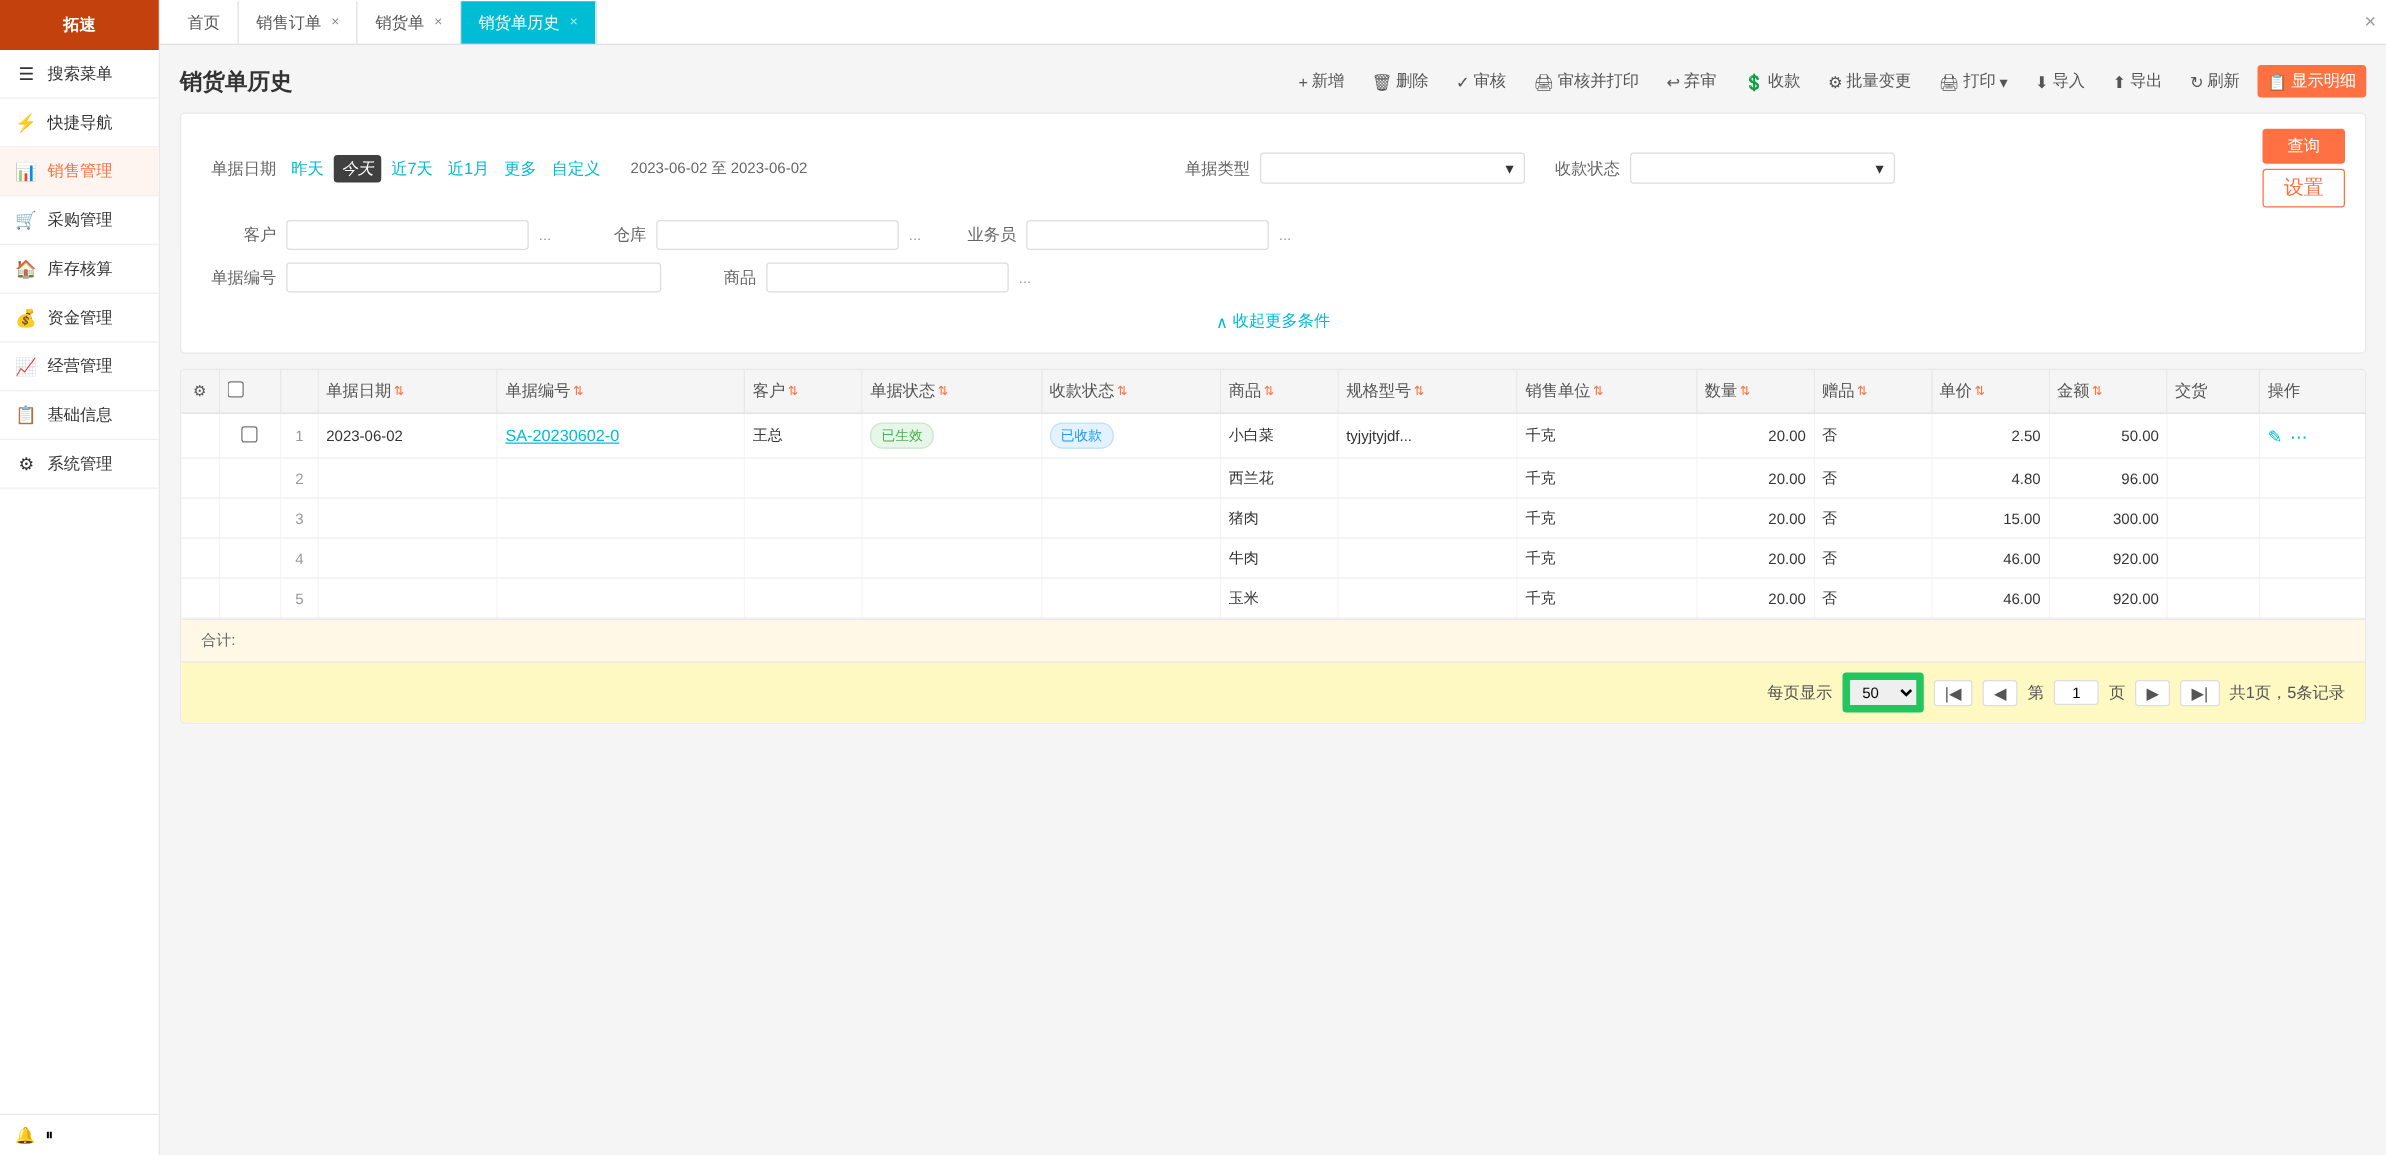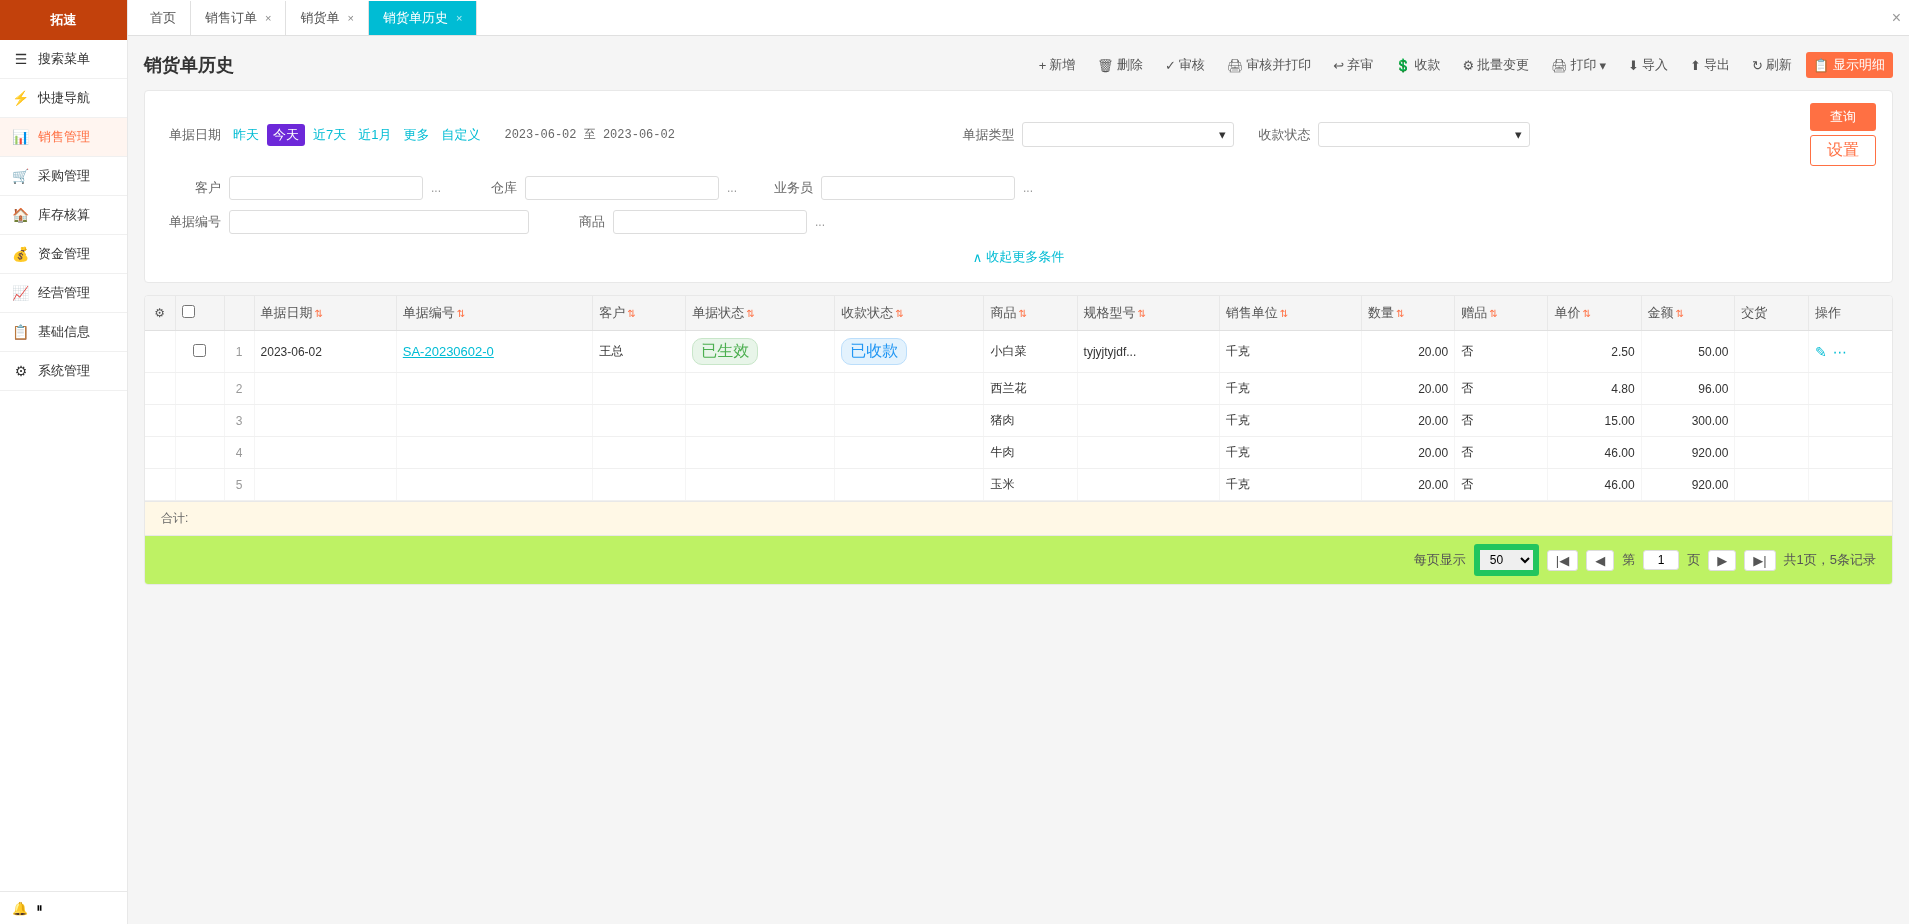--- a/index.html
+++ b/index.html
@@ -183,29 +183,29 @@
       align-items: center;
       gap: 4px;
       font-size: 12px;
     }
     .date-shortcut {
       color: #00bcd4;
       cursor: pointer;
       padding: 2px 4px;
     }
     .date-shortcut.active {
-      background: #6d28d9;
+      background: #404040;
       color: #fff;
       border-radius: 3px;
       padding: 2px 6px;
+      font-style: italic;
     }
     .date-range {
       color: #666;
       font-size: 12px;
-      font-family: Liberation Mono, monospace;
     }
     .more-dots {
       color: #999;
       cursor: pointer;
       font-size: 12px;
     }
 
     .collapse-btn {
       display: flex;
       align-items: center;
@@ -282,21 +282,21 @@
       border-right: 1px solid #f5f5f5;
       color: #333;
       font-size: 12px;
     }
     td:last-child { border-right: none; }
 
     .badge {
       display: inline-block;
       padding: 2px 8px;
       border-radius: 10px;
-      font-size: 16px;
+      font-size: 11px;
     }
     .badge-green { background: #e8f5e9; color: #4caf50; border: 1px solid #c8e6c9; }
     .badge-blue { background: #e3f2fd; color: #2196f3; border: 1px solid #bbdefb; }
 
     .link-text { color: #00bcd4; cursor: pointer; text-decoration: underline; }
 
     
     .table-footer {
       background: #fff8e6;
       padding: 8px 16px;
@@ -311,21 +311,21 @@
       align-items: center;
     }
 
     
     .pagination {
       display: flex;
       align-items: center;
       justify-content: flex-end;
       padding: 8px 16px;
       gap: 8px;
-      background: #bef264;
+      background: #fef9c3;
       border-top: 1px solid #e8e8e8;
       font-size: 12px;
       color: #555;
     }
     .page-size-select {
       border: 6px solid #22c55e;
       border-radius: 3px;
       padding: 2px 6px;
       font-size: 12px;
     }

